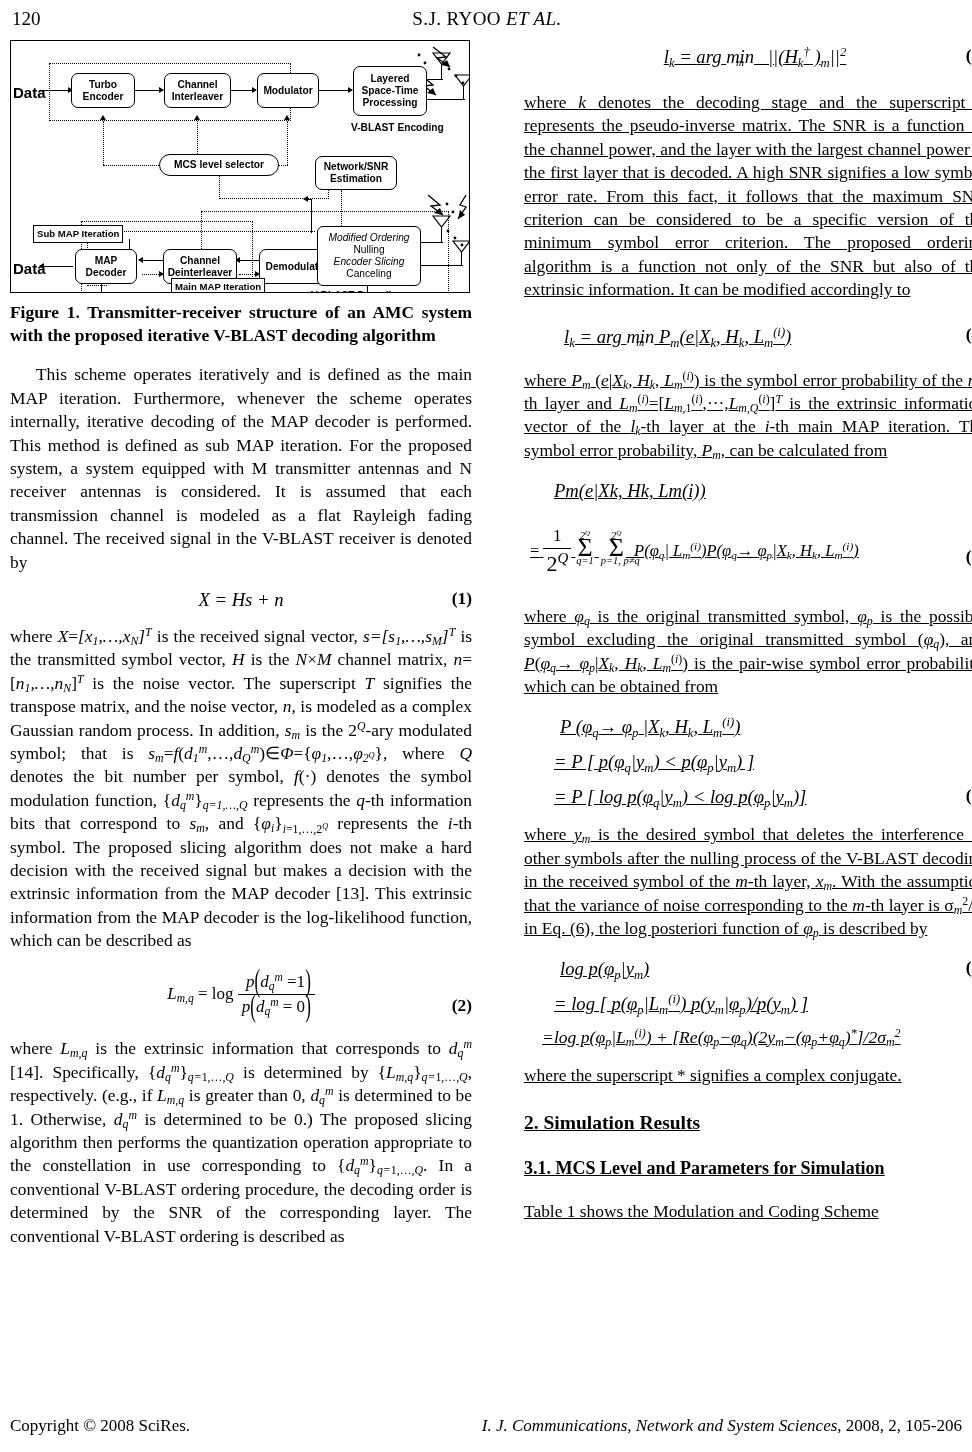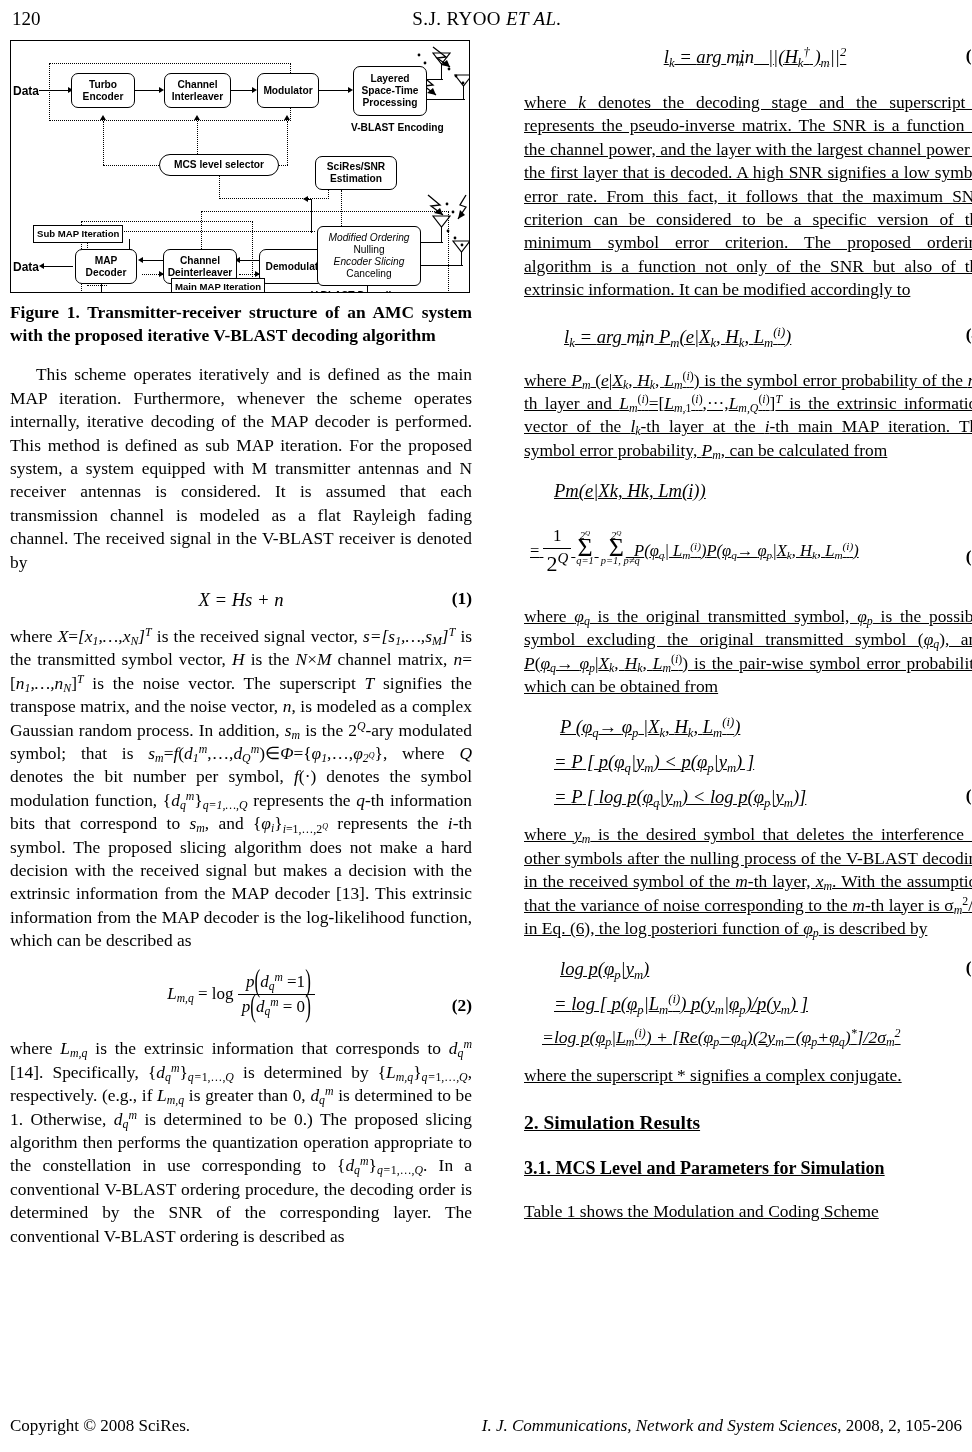--- a/index.html
+++ b/index.html
@@ -112,21 +112,21 @@
     position: absolute;
     font-family: "Liberation Sans", sans-serif;
     font-size: 10.2px;
     font-weight: bold;
     white-space: nowrap;
     z-index: 5;
   }
   .sidetext {
     position: absolute;
     font-family: "Liberation Sans", sans-serif;
-    font-size: 12px;
+    font-size: 15px;
     font-weight: bold;
     white-space: nowrap;
     z-index: 5;
   }
   .ln-h, .ln-v {
     position: absolute;
     background: #000;
     z-index: 2;
   }
   .ln-h { height: 1.4px; }
@@ -339,21 +339,21 @@
       <div class="dln-h" style="left:268px; top:124px; width:9px;"></div>
       <div class="arrow up" style="left:272.5px; top:74px;"></div>
 
       <div class="dln-v" style="left:208px; top:135px; height:23px;"></div>
       <div class="dln-h" style="left:208px; top:157px; width:110px;"></div>
       <div class="dln-v" style="left:317px; top:145px; height:13px;"></div>
       <div class="arrow up" style="left:204.5px; top:130px;"></div>
 
       <div class="blk" style="left:304px; top:115px; width:82px; height:34px;">
         <span>
-          <span class="ln">SciRes/SNR</span>
+          <span class="ln">Network/SNR</span>
           <span class="ln">Estimation</span>
         </span>
       </div>
 
       <div class="ln-v" style="left:300px; top:158px; height:34px;"></div>
       <div class="ln-h" style="left:296px; top:158px; width:5px;"></div>
       <div class="arrow left" style="left:292px; top:154.5px;"></div>
 
       <div class="dashbox" style="left:70px; top:180px; width:172px; height:72px;"></div>
       <div class="dashbox" style="left:190px; top:170px; width:248px; height:86px;"></div>

